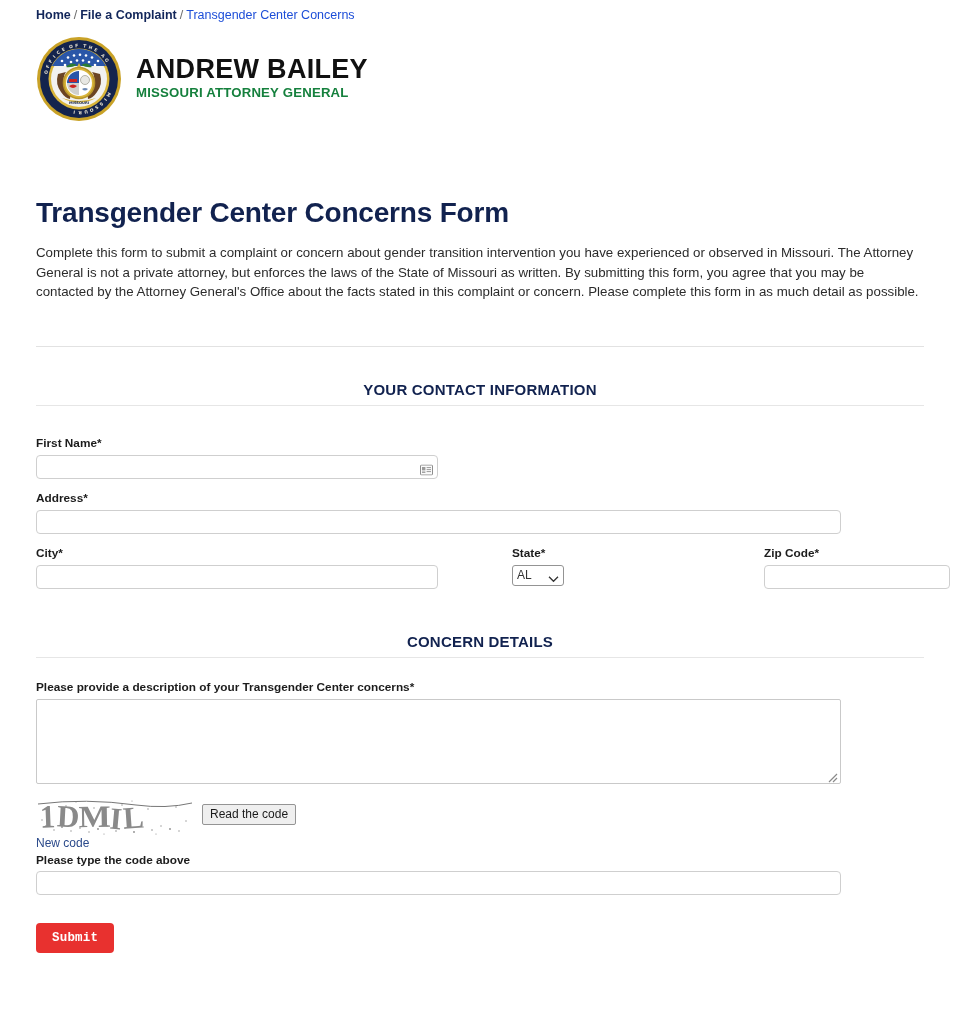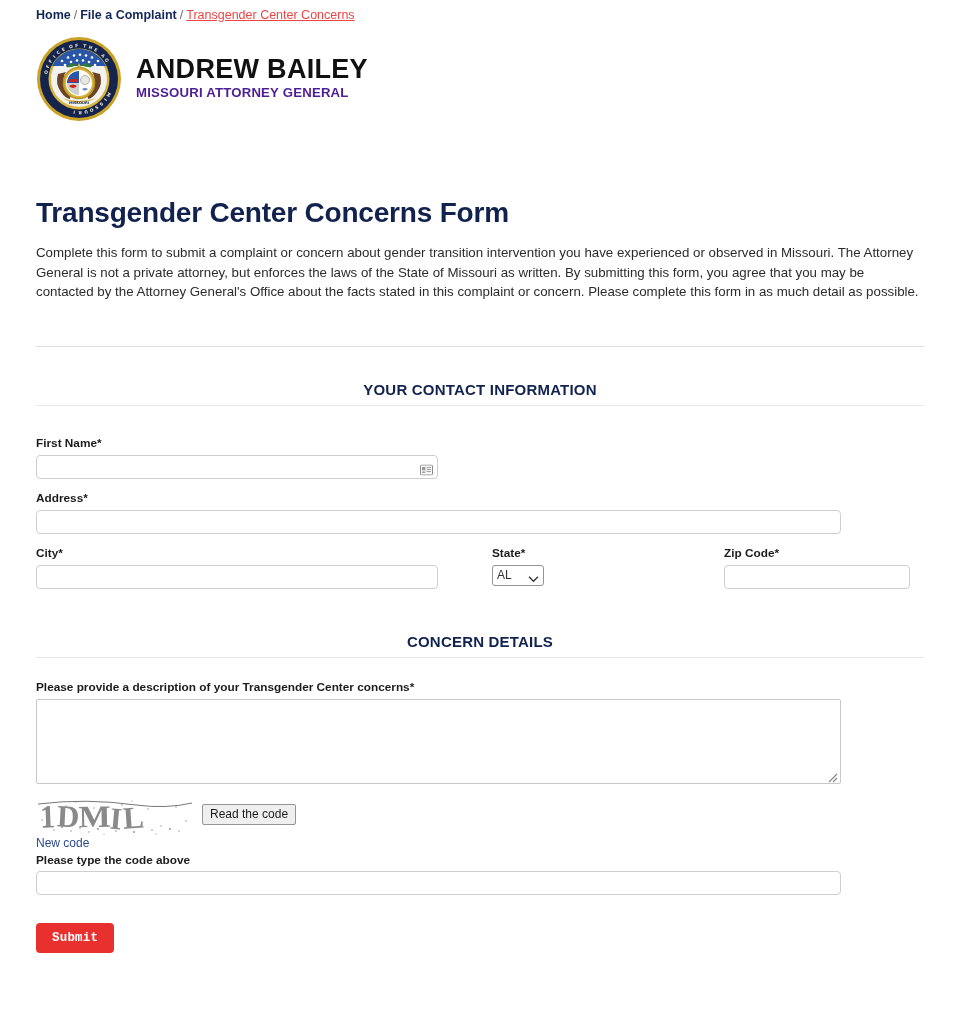--- a/index.html
+++ b/index.html
@@ -32,22 +32,21 @@
   .breadcrumb .crumb-link {
     color: #12265a;
     font-weight: bold;
     text-decoration: none;
   }
   .breadcrumb .sep {
     color: #6b6b6b;
     padding: 0 3px;
   }
   .breadcrumb .crumb-current {
-    color: #ef4444;
-    text-decoration: underline;
+    color: #1d4ed8;
   }
 
   
   .masthead {
     display: flex;
     align-items: center;
     padding-top: 8px;
     height: 96px;
   }
   .seal {
@@ -64,21 +63,21 @@
     font-size: 27px;
     font-weight: bold;
     letter-spacing: 0.3px;
     color: #111111;
     line-height: 30px;
   }
   .brand-sub {
     font-size: 13.2px;
     font-weight: bold;
     letter-spacing: 0.2px;
-    color: #4c1d95;
+    color: #15803d;
     line-height: 16px;
     margin-top: 1px;
   }
 
   
   .title-block { margin-top: 70px; }
   h1.page-title {
     font-size: 28px;
     line-height: 32px;
     font-weight: bold;
@@ -107,21 +106,21 @@
     letter-spacing: 0.2px;
     color: #11224f;
     margin: 34px 0 0 0;
     padding-bottom: 7px;
     border-bottom: 1px solid #e6e6e6;
     text-align: center;
   }
 
   
   .form-area { padding-top: 30px; }
-  .row { display: flex; }
+  .row { display: flex; gap: 20px; }
   .col-left  { width: 456px; flex: 0 0 456px; }
   .col-right { width: 420px; flex: 0 0 420px; margin-left: 0; }
 
   .fld-label {
     font-size: 11.8px;
     font-weight: bold;
     color: #1c1c1c;
     line-height: 15px;
     margin-bottom: 4px;
     display: block;

